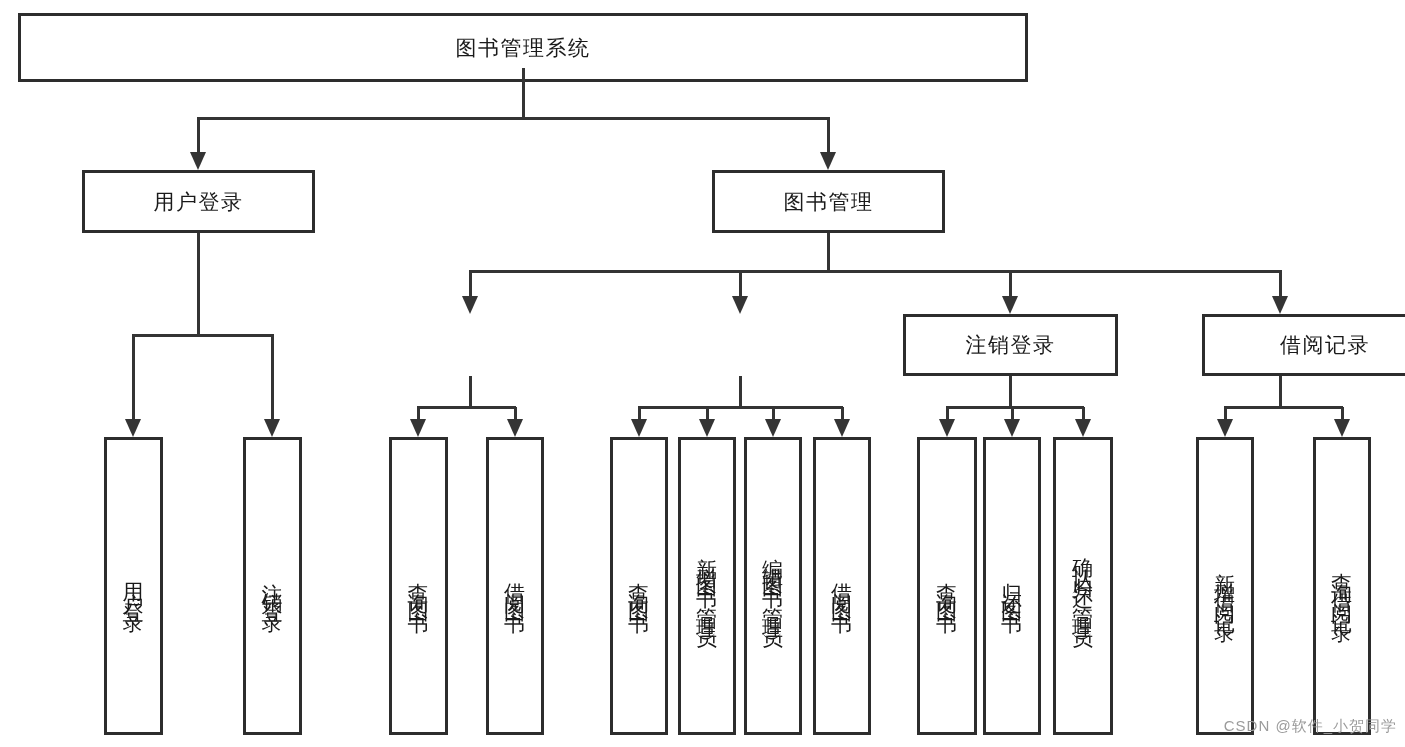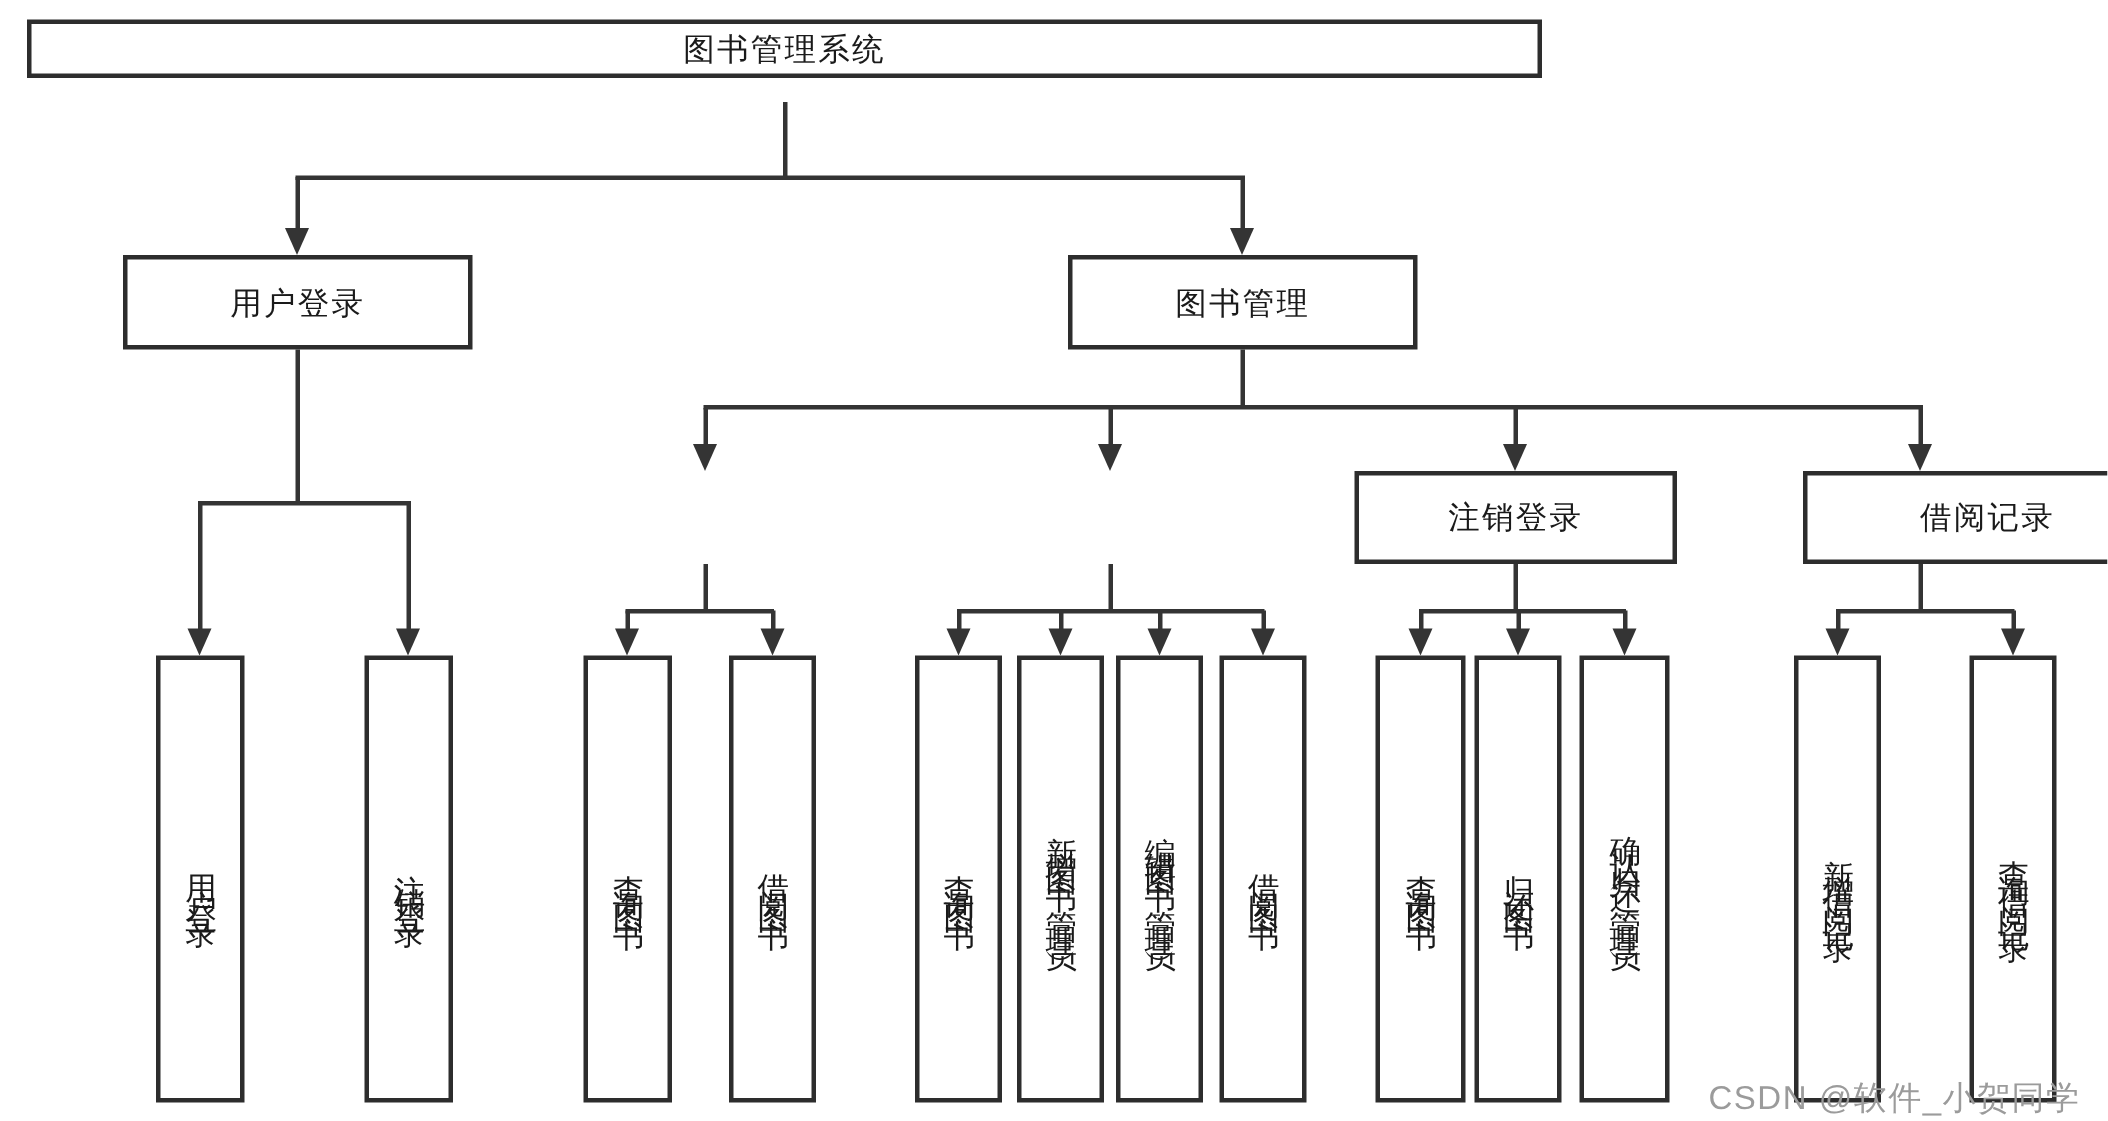--- a/index.html
+++ b/index.html
@@ -25,30 +25,30 @@
     letter-spacing:10px;line-height:1;font-size:21px;white-space:normal;
   }
   .hline{position:absolute;height:3px;background:var(--line);}
   .vline{position:absolute;width:3px;background:var(--line);}
   .arr{
     position:absolute;width:0;height:0;
     border-left:8px solid transparent;border-right:8px solid transparent;
     border-top:18px solid var(--line);
   }
   .watermark{
-    position:absolute;right:18px;top:717px;font-size:22px;
+    position:absolute;right:8px;top:717px;font-size:15px;
     color:var(--wm);letter-spacing:1px;
   }
 </style>
 </head>
 <body>
 
 <div class="canvas">
 
-  <div class="box" style="left:18px;top:13px;width:1010px;height:39px">
+  <div class="box" style="left:18px;top:13px;width:1010px;height:69px">
     <span>图书管理系统</span>
   </div>
 
   <div class="box" style="left:82px;top:170px;width:233px;height:63px">
     <span>用户登录</span>
   </div>
   <div class="box" style="left:712px;top:170px;width:233px;height:63px">
     <span>图书管理</span>
   </div>
 

